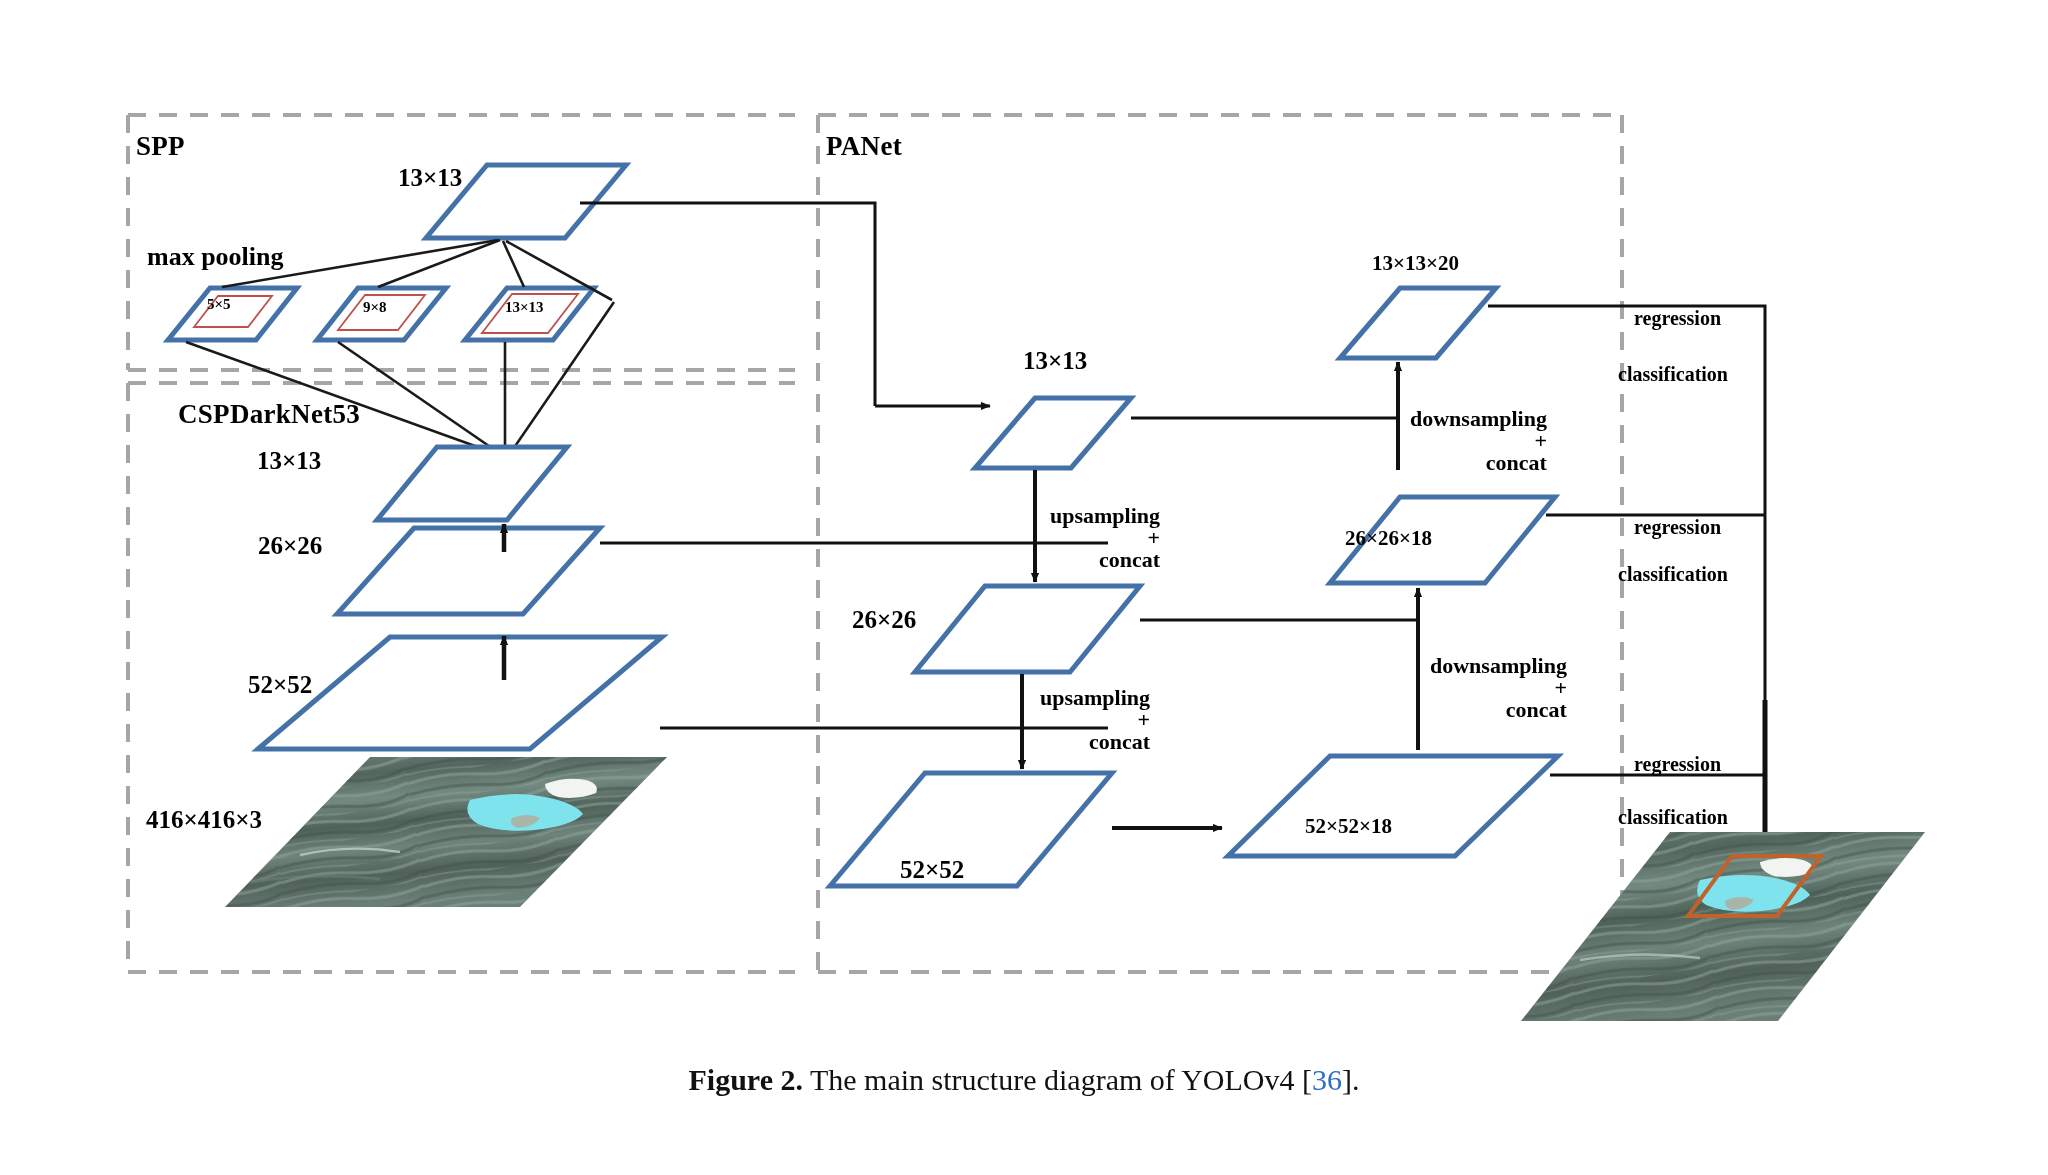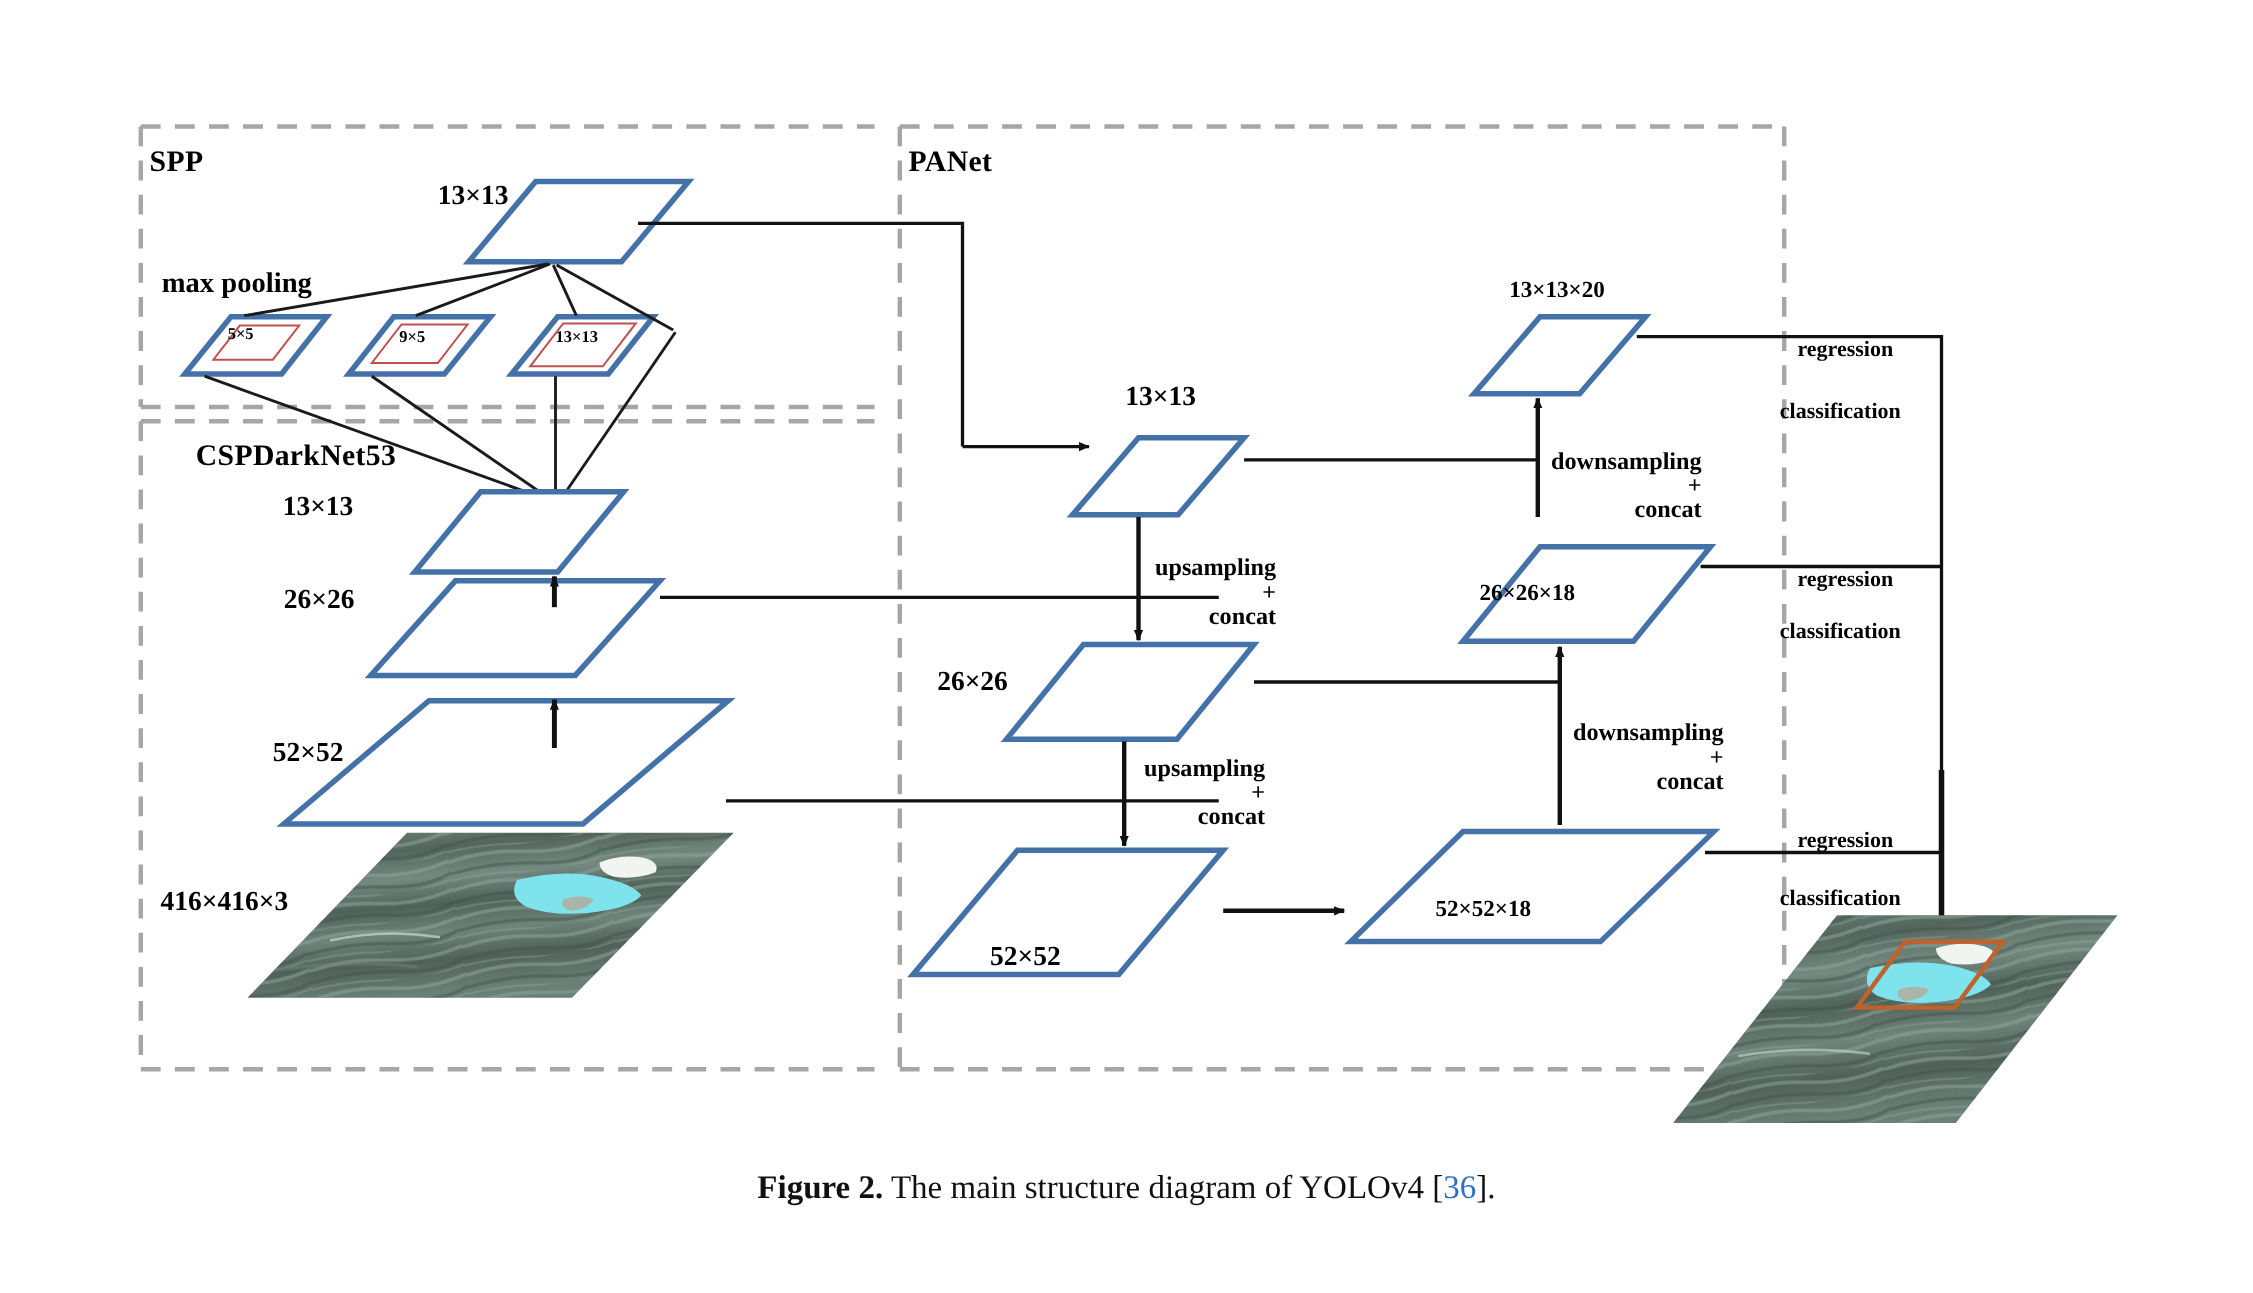--- a/index.html
+++ b/index.html
@@ -194,21 +194,21 @@
   </svg>
 
   <div class="lbl lbl-group" style="left:136px; top:132px;">SPP</div>
   <div class="lbl lbl-group" style="left:136px; top:400px;margin-left:42px;">CSPDarkNet53</div>
   <div class="lbl lbl-group" style="left:826px; top:132px;">PANet</div>
 
   <div class="lbl lbl-dim" style="left:398px; top:165px;">13×13</div>
   <div class="lbl lbl-maxpool" style="left:147px; top:243px;text-align:center;">max pooling</div>
 
   <div class="lbl lbl-pool" style="left:207px; top:297px;">5×5</div>
-  <div class="lbl lbl-pool" style="left:363px; top:300px;">9×5</div>
+  <div class="lbl lbl-pool" style="left:363px; top:300px;">9×8</div>
   <div class="lbl lbl-pool" style="left:505px; top:300px;">13×13</div>
 
   <div class="lbl lbl-dim" style="left:257px; top:448px;">13×13</div>
   <div class="lbl lbl-dim" style="left:258px; top:533px;">26×26</div>
   <div class="lbl lbl-dim" style="left:248px; top:672px;">52×52</div>
   <div class="lbl lbl-dim" style="left:146px; top:807px;">416×416×3</div>
 
   <div class="lbl lbl-dim" style="left:1023px; top:348px;">13×13</div>
   <div class="lbl lbl-dim" style="left:852px; top:607px;">26×26</div>
   <div class="lbl lbl-dim" style="left:900px; top:857px;">52×52</div>

